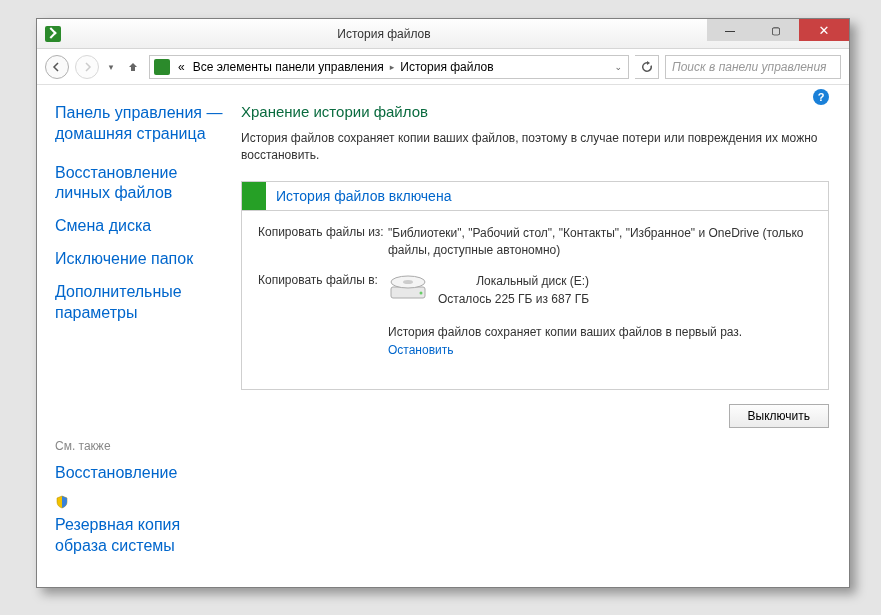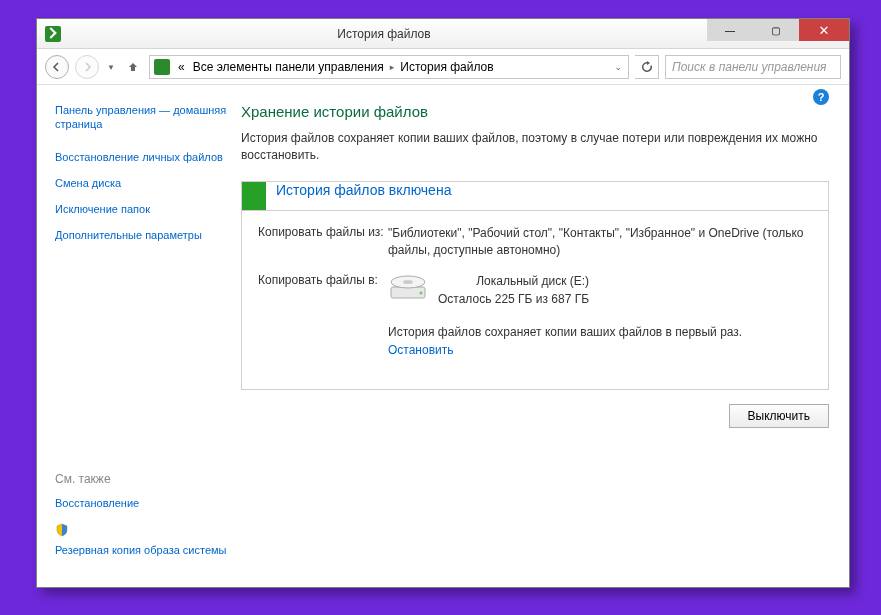--- a/index.html
+++ b/index.html
@@ -1,17 +1,17 @@
 <!DOCTYPE html>
 <html><head>
 <meta charset="utf-8">
 <style>
 * { box-sizing: border-box; margin: 0; padding: 0; }
 body { font-family: "Segoe UI", Tahoma, sans-serif; font-size: 12px; background: #fff; color: #000; }
-.window { width: 881px; height: 615px; position: relative; background: #6d28d9; }
+.window { width: 881px; height: 615px; position: relative; background: #e5e5e5; }
 .shadow { position: absolute; top: 18px; left: 36px; width: 814px; height: 570px; background: #fff; border: 1px solid #7f7f7f; box-shadow: 6px 6px 10px rgba(0,0,0,0.35); }
 .titlebar { height: 30px; background: linear-gradient(#fefefe,#f0f0f0); border-bottom: 1px solid #d6d6d6; display: flex; align-items: center; position: relative; }
 .titlebar .app-icon { width: 16px; height: 16px; margin-left: 8px; background: #2b8a2b; border-radius: 2px; position: relative; }
 .titlebar .app-icon::after { content: ""; position: absolute; width: 6px; height: 6px; border: 2px solid #fff; border-left: none; border-bottom: none; transform: rotate(45deg); top: 3px; left: 2px; }
 .titlebar .title { flex: 1; text-align: center; font-size: 12px; color: #333; }
 .win-btns { display: flex; height: 100%; }
 .win-btn { width: 46px; height: 22px; display: flex; align-items: center; justify-content: center; font-size: 10px; }
 .win-btn.min, .win-btn.max { background: #d8d8d8; color: #000; }
 .win-btn.close { background: #c94141; color: #fff; width: 50px; font-size: 13px; }
 .toolbar { height: 36px; border-bottom: 1px solid #e0e0e0; display: flex; align-items: center; padding: 0 8px; gap: 6px; }
@@ -23,32 +23,32 @@
 .addr .aicon { width: 16px; height: 16px; margin: 0 4px; background: #2b8a2b; border-radius: 2px; }
 .addr .crumb { padding: 0 4px; font-size: 12px; color: #000; white-space: nowrap; }
 .addr .sep { color: #666; font-size: 9px; padding: 0 2px; }
 .addr-drop { margin-left: auto; padding: 0 6px; color: #666; font-size: 9px; }
 .refresh { width: 24px; height: 24px; border: 1px solid #c7c7c7; border-left: none; display: flex; align-items: center; justify-content: center; color: #555; }
 .search { width: 176px; height: 24px; border: 1px solid #c7c7c7; display: flex; align-items: center; padding: 0 6px; color: #999; justify-content: space-between; gap: 33px; }
 .search input { border: none; outline: none; width: 160px; font-size: 12px; color: #333; font-style: italic; }
 .search input::placeholder { color: #999; }
 .body { display: flex; height: calc(100% - 66px); }
 .sidebar { width: 196px; padding: 18px 0 18px 18px; display: flex; flex-direction: column; }
-.sidebar a { color: #0066cc; text-decoration: none; font-size: 11px; margin-bottom: 12px; line-height: 1.3; display: block; }
+.sidebar a { color: #0066cc; text-decoration: none; font-size: 16px; margin-bottom: 12px; line-height: 1.3; display: block; }
 .sidebar .home { color: #0066cc; }
 .sidebar .spacer { flex: 1; }
 .sidebar .see-also { color: #888; font-size: 12px; margin-bottom: 10px; }
 .sidebar .shield-row { display: flex; align-items: flex-start; gap: 6px; flex-direction: column; }
 .sidebar .shield { width: 14px; height: 14px; display: inline-flex; }
 .main { flex: 1; padding: 18px 20px 18px 8px; position: relative; }
 .help-icon { position: absolute; top: 4px; right: 20px; width: 16px; height: 16px; border-radius: 50%; background: #1a80d8; color: #fff; font-size: 11px; font-weight: bold; display: flex; align-items: center; justify-content: center; }
 h1.page-title { color: #0a6b3f; font-size: 15px; font-weight: normal; margin-bottom: 10px; }
 .desc { font-size: 12px; color: #333; margin-bottom: 17px; line-height: 1.4; }
 .status-box { border: 1px solid #cfcfcf; }
-.status-hdr { display: flex; align-items: flex-start; border-bottom: 1px solid #cfcfcf; }
+.status-hdr { display: flex; align-items: center; border-bottom: 1px solid #cfcfcf; }
 .status-sq { width: 24px; height: 28px; background: #26a026; }
 .status-txt { color: #0066cc; font-size: 14px; padding-left: 10px; }
 .status-body { padding: 14px 16px 16px; font-size: 12px; }
 .row { display: flex; margin-bottom: 14px; }
 .row .lbl { width: 130px; color: #333; }
 .row .val { flex: 1; color: #333; line-height: 1.45; }
 .drive-row { display: flex; align-items: flex-start; gap: 10px; text-align: right; }
 .drive-icon { width: 40px; height: 28px; }
 .link { color: #0066cc; cursor: pointer; }
 .btn-row { display: flex; justify-content: flex-end; margin-top: 14px; }

